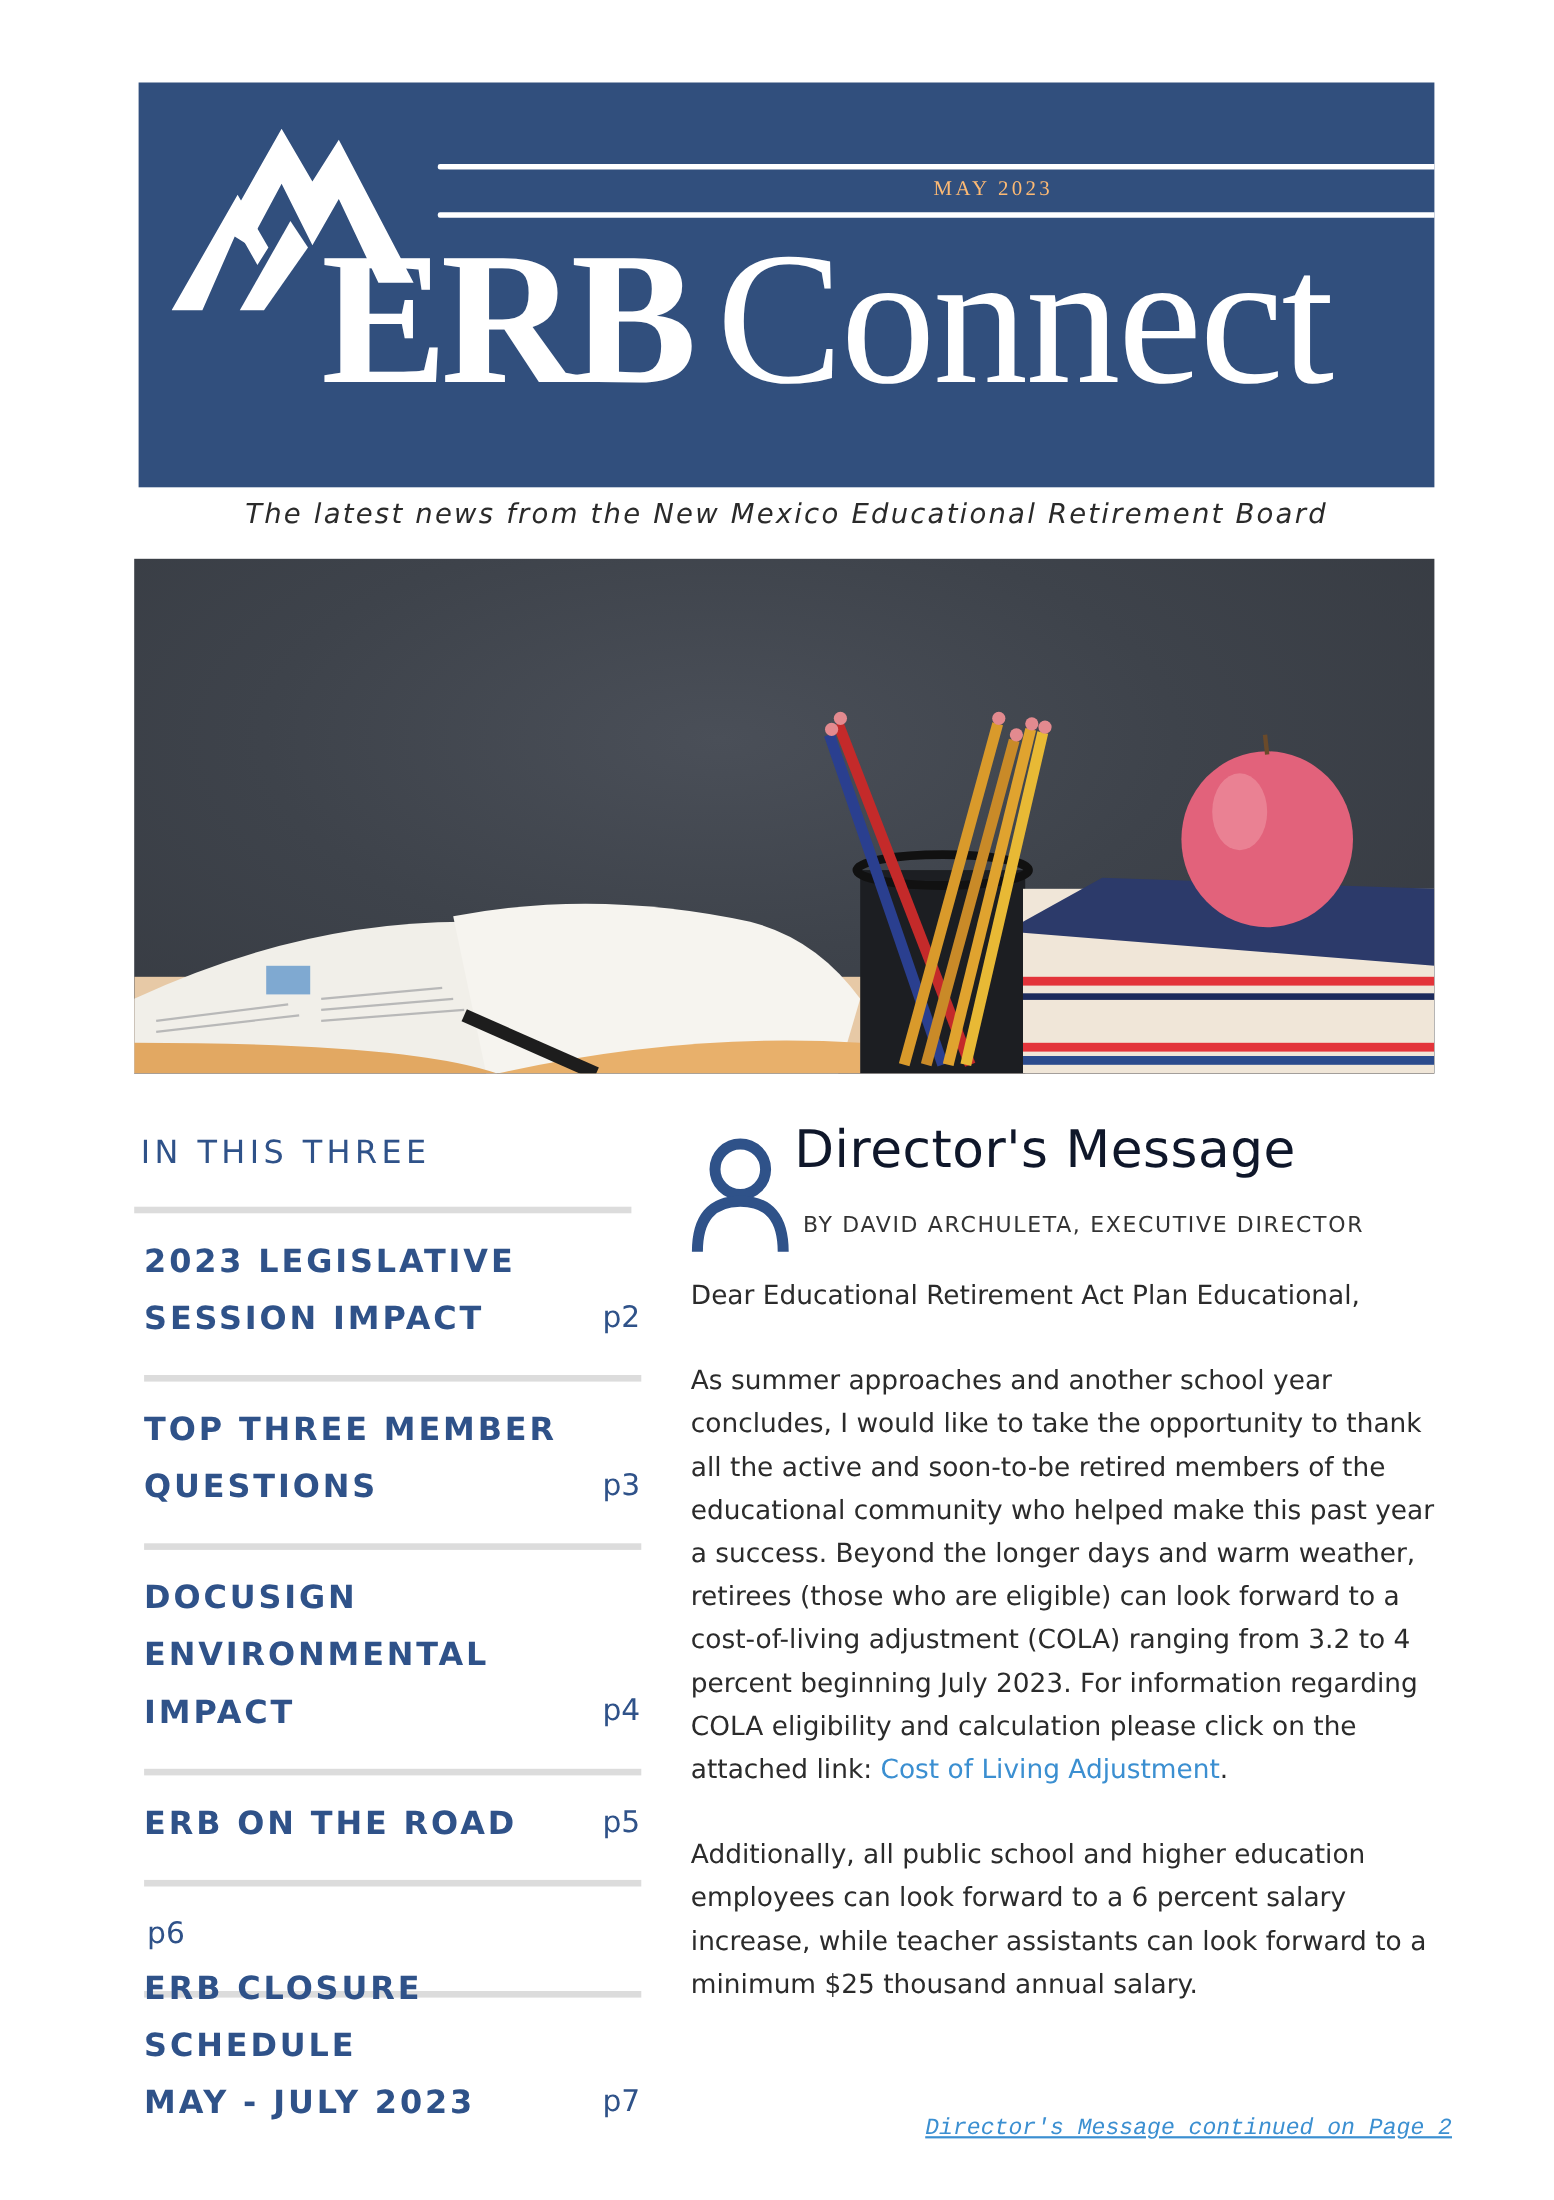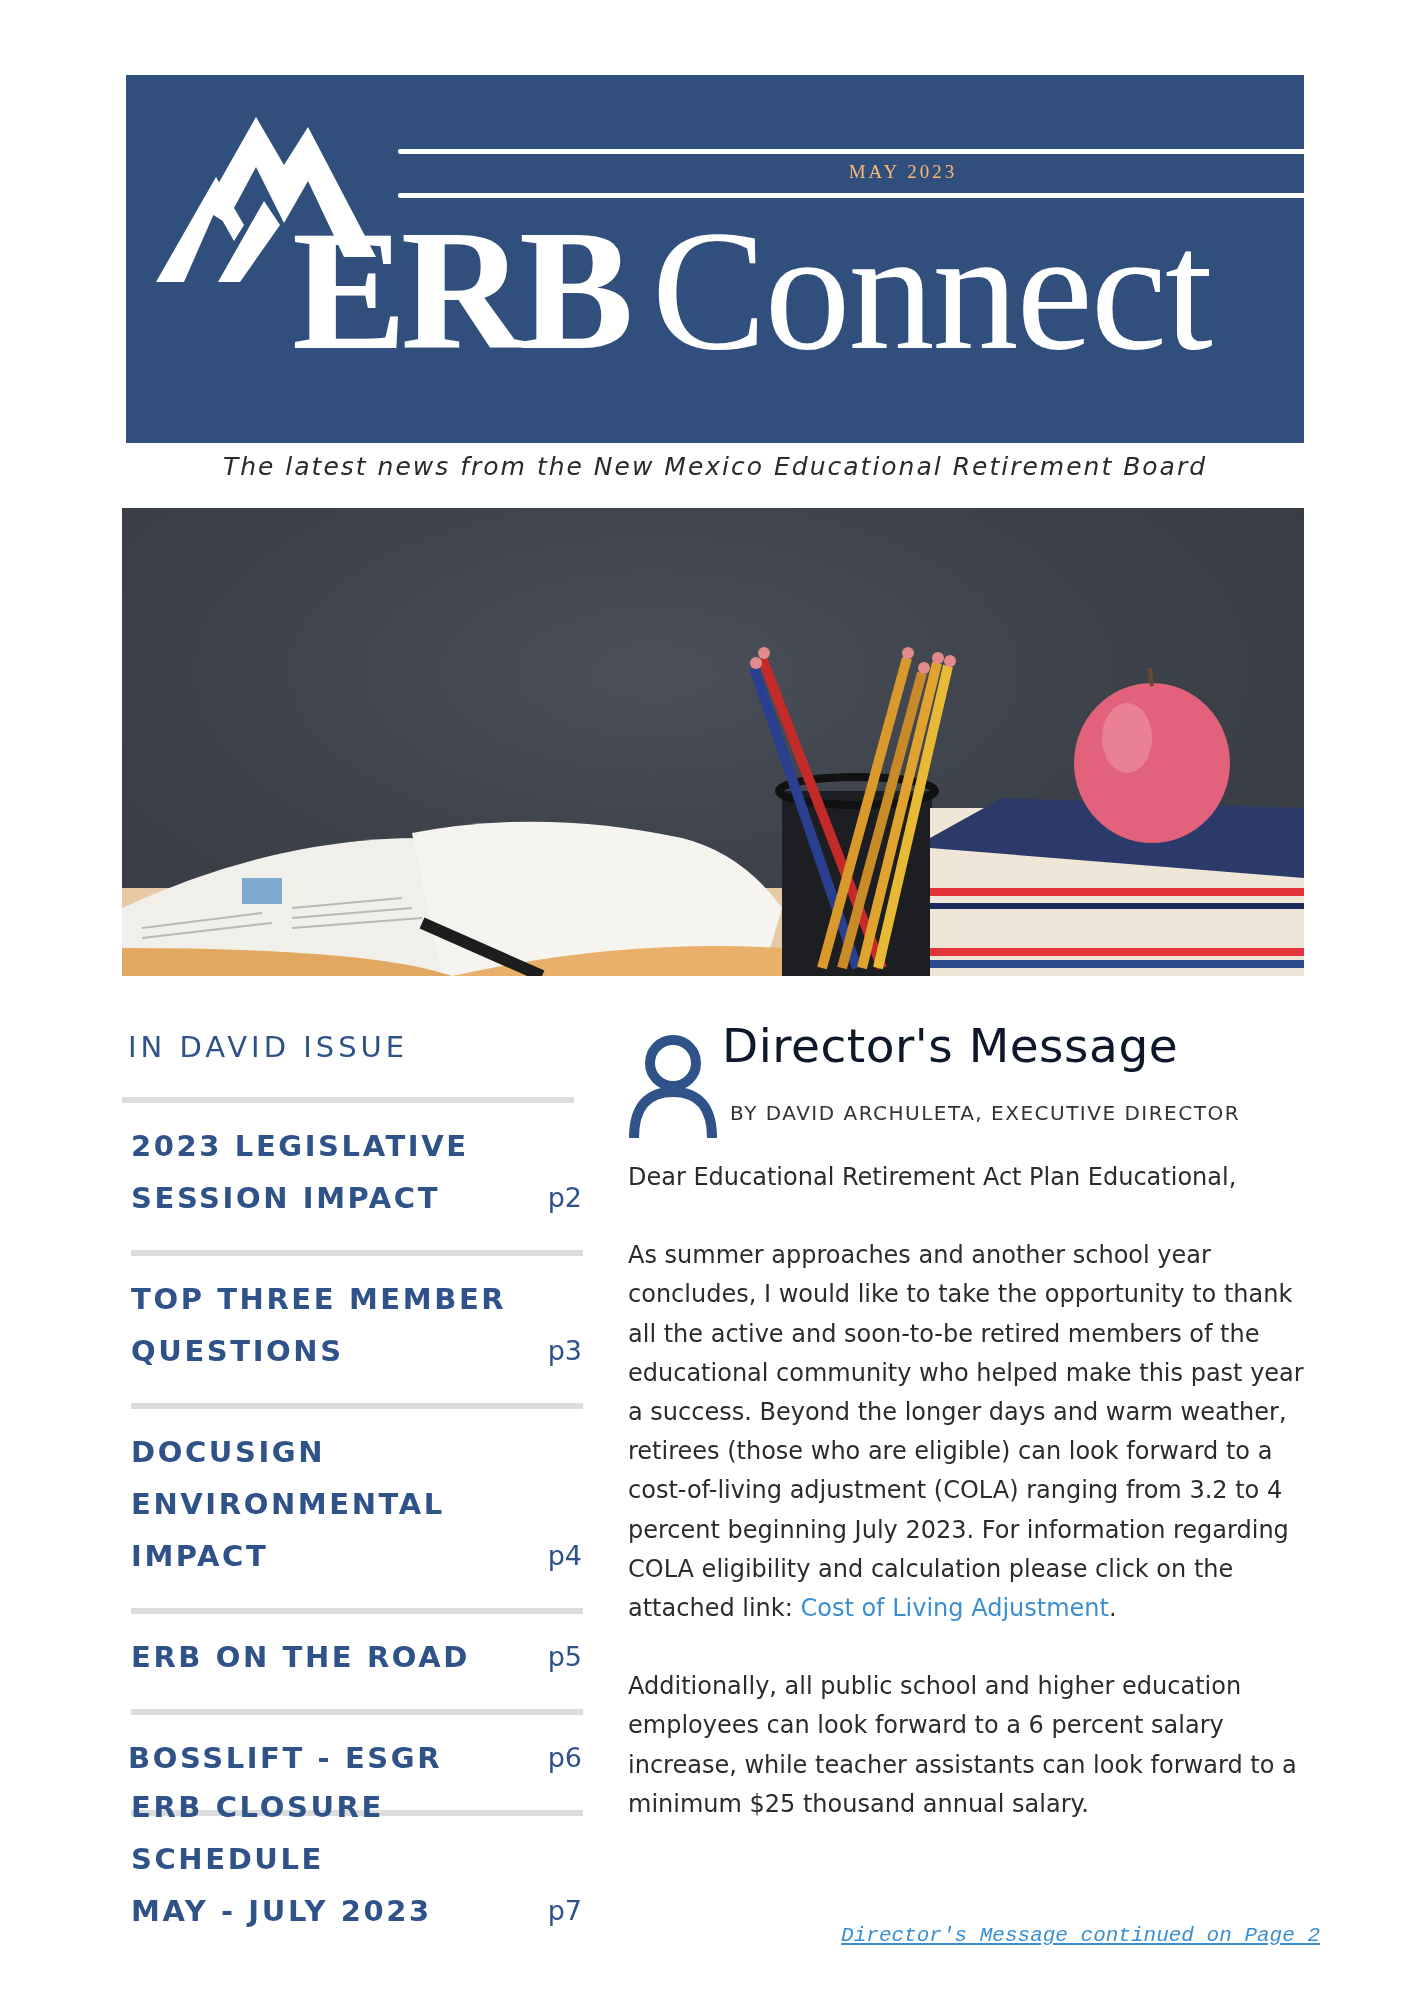--- a/index.html
+++ b/index.html
@@ -107,21 +107,21 @@
     <rect x="808" y="440" width="374" height="8" fill="#e3343a"></rect>
     <rect x="808" y="452" width="374" height="8" fill="#2b4b8d"></rect>
 
     <ellipse cx="1030" cy="255" rx="78" ry="80" fill="#e2627b"></ellipse>
     <ellipse cx="1005" cy="230" rx="25" ry="35" fill="#f09aa8" opacity="0.55"></ellipse>
     <line x1="1030" y1="178" x2="1028" y2="160" stroke="#6a4a2a" stroke-width="4"></line>
   </svg>
 </div>
 
 <nav class="toc">
-  <div class="toc-heading">IN DAVID ISSUE</div>
+  <div class="toc-heading">IN THIS THREE</div>
   <div class="toc-rule first"></div>
 
   <div class="toc-item" style="margin-top:17px; height:104px;">
     <span class="label">2023 LEGISLATIVE
 SESSION IMPACT</span>
     <span class="page">p2</span>
   </div>
   <div class="toc-rule item" style="margin-top:26px;"></div>
 
   <div class="toc-item" style="margin-top:17px; height:104px;">
@@ -139,21 +139,20 @@
   </div>
   <div class="toc-rule item" style="margin-top:26px;"></div>
 
   <div class="toc-item" style="margin-top:17px; height:52px;">
     <span class="label">ERB ON THE ROAD</span>
     <span class="page">p5</span>
   </div>
   <div class="toc-rule item" style="margin-top:26px;"></div>
 
   <div class="toc-item" style="margin-top:17px; height:52px; padding-left:6px;">
-    <span class="label">BOSSLIFT - ESGR</span>
     <span class="page">p6</span>
   </div>
   <div class="toc-rule item" style="margin-top:26px;"></div>
 
   <div class="toc-item" style="margin-top:17px; height:104px;gap:11px;">
     <span class="label">ERB CLOSURE SCHEDULE
 MAY - JULY 2023</span>
     <span class="page">p7</span>
   </div>
 </nav>

